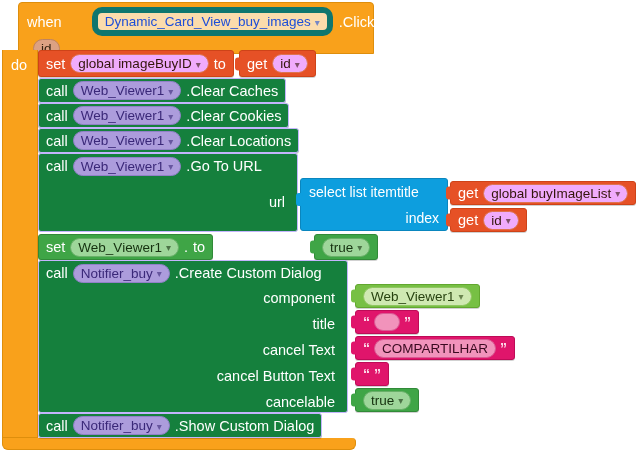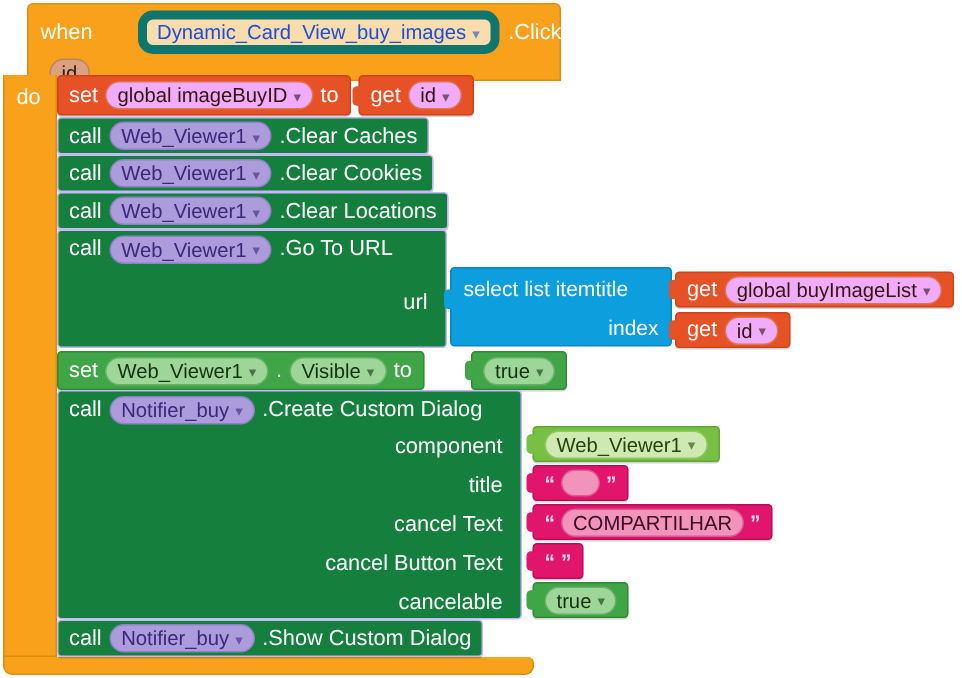--- a/index.html
+++ b/index.html
@@ -154,24 +154,20 @@
     </span>
   </div>
 
   <div class="blk green" style="left:38px;top:234px;height:26px;">
     <span class="kw">set</span>
     <span class="chip">
       <span>Web_Viewer1</span>
       <span class="caret"></span>
     </span>
     <span>.</span>
-    <span class="chip">
-      <span>Visible</span>
-      <span class="caret"></span>
-    </span>
     <span class="kw">to</span>
   </div>
 
   <div class="blk green" style="left:314px;top:234px;height:26px;">
     <span class="tab green-t"></span>
     <span class="chip">
       <span>true</span>
       <span class="caret"></span>
     </span>
   </div>

